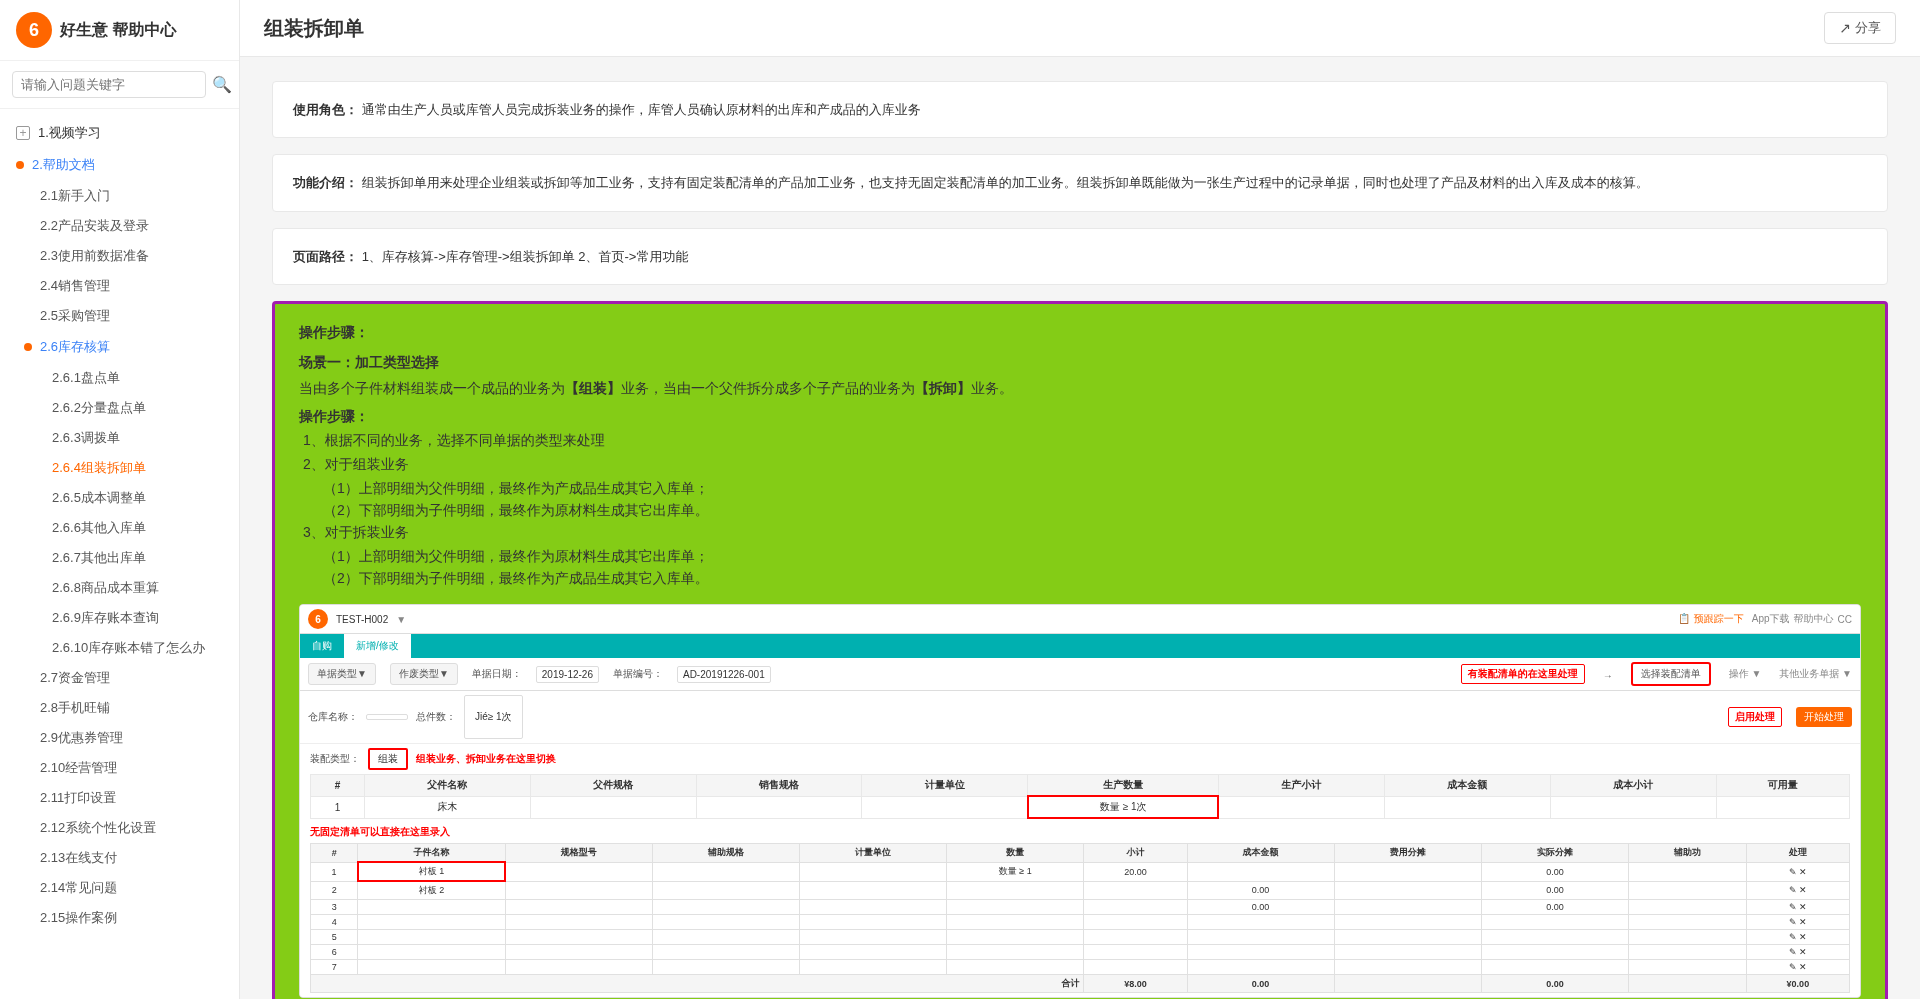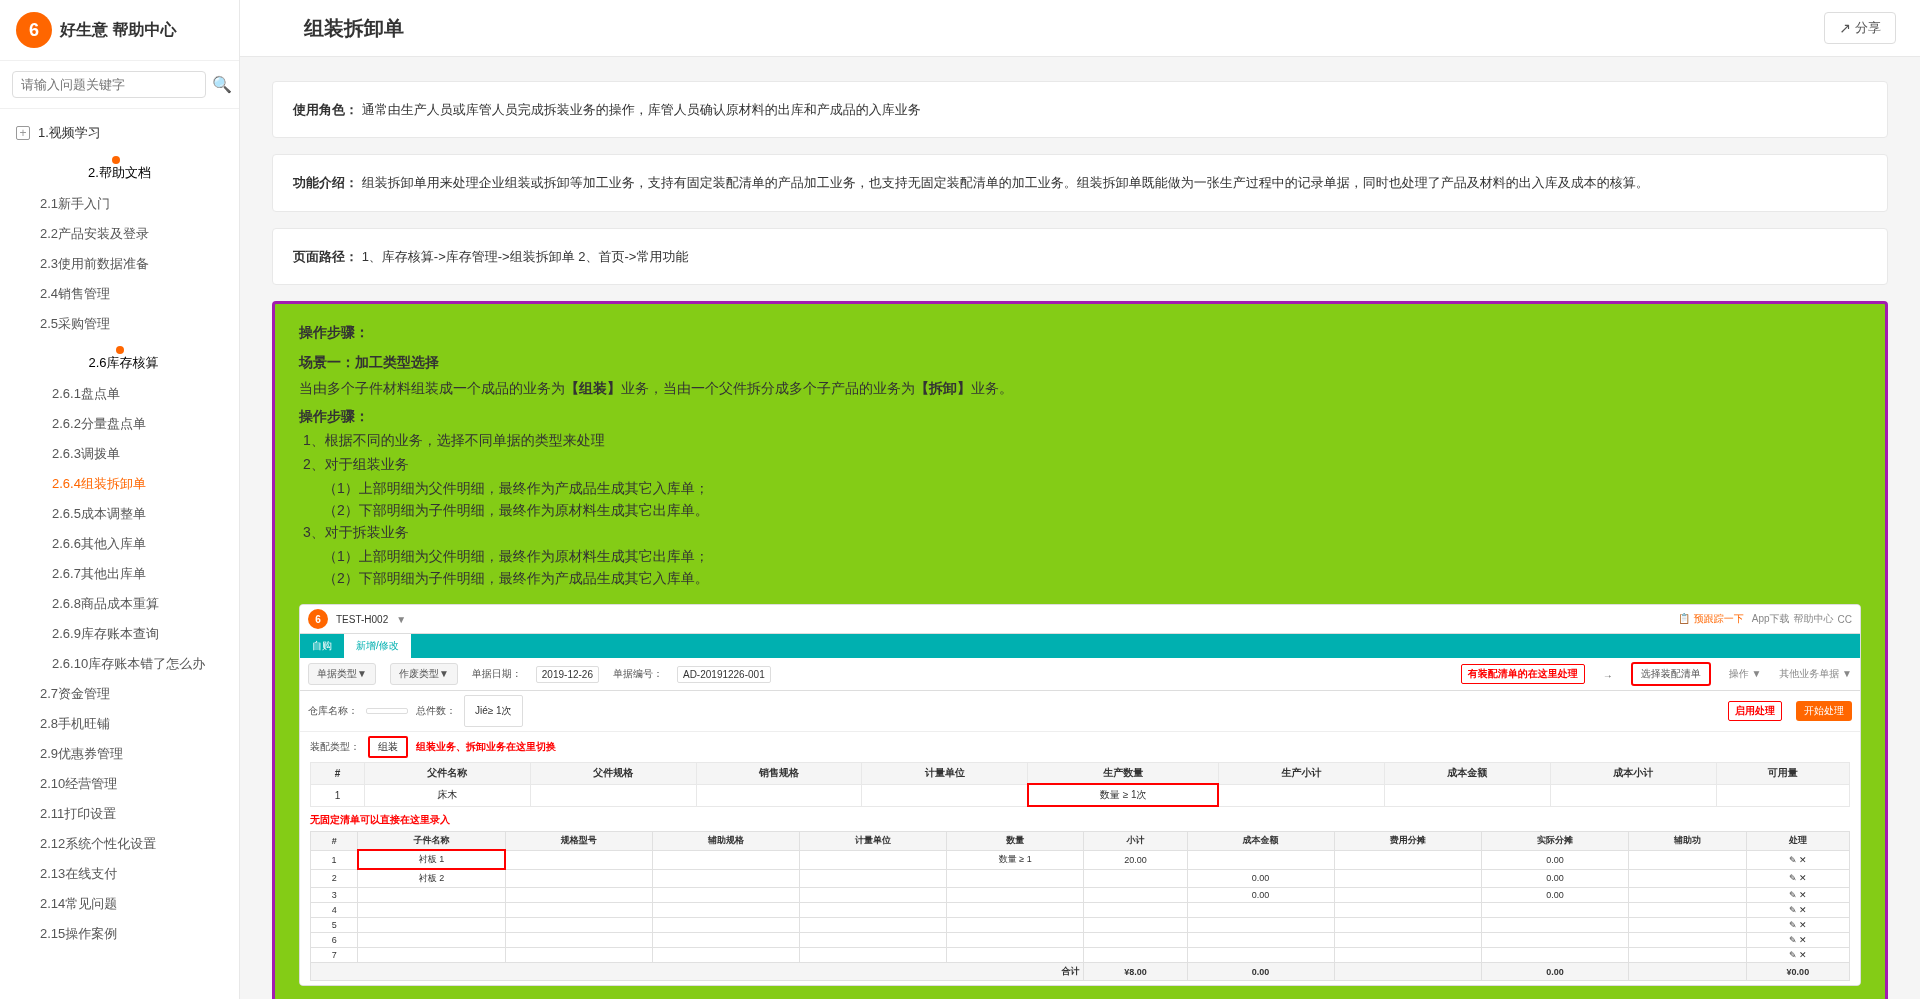--- a/index.html
+++ b/index.html
@@ -80,22 +80,21 @@
     .nav-section-header {
       display: flex;
       align-items: center;
       padding: 7px 16px;
       font-size: 13px;
       color: #333;
       cursor: pointer;
     }
 
     .nav-section-header.active {
-      color: #000000;
-      flex-direction: column;
+      color: #3b82f6;
     }
 
     .nav-section-header.active .dot {
       width: 8px;
       height: 8px;
       background: #f60;
       border-radius: 50%;
       margin-right: 8px;
       flex-shrink: 0;
     }
@@ -139,21 +138,20 @@
       border-bottom: 1px solid #e8e8e8;
       display: flex;
       align-items: center;
       justify-content: space-between;
     }
 
     .main-title {
       font-size: 20px;
       font-weight: bold;
       color: #333;
-      margin-left: 40px;
     }
 
     .share-btn {
       display: flex;
       align-items: center;
       padding: 6px 14px;
       border: 1px solid #ddd;
       border-radius: 4px;
       background: #fff;
       cursor: pointer;
@@ -481,21 +479,21 @@
             <span style="font-size:10px; color:#555; margin: 0 4px;">→</span>
             <button class="ss-btn" style="border:2px solid #f00; color:#555; background:#fff; font-size:10px;">选择装配清单</button>
             <span style="font-size:10px; color:#888; margin: 0 4px;">操作 ▼</span>
             <span style="font-size:10px; color:#888;">其他业务单据 ▼</span>
           </div>
 
           <div class="ss-header-row">
             <span style="font-size:10px; color:#555;">仓库名称：</span>
             <span style="font-size:10px; border:1px solid #ddd; padding:2px 20px; border-radius:2px; color:#888;"></span>
             <span style="font-size:10px; color:#555;">总件数：</span>
-            <span style="font-size:10px; border:1px solid #ddd; padding:8px 10px; border-radius:2px;">Jié≥ 1次</span>
+            <span style="font-size:10px; border:1px solid #ddd; padding:14px 10px; border-radius:2px;">Jié≥ 1次</span>
             <span style="flex:1;"></span>
 
             <span style="color:#f00; font-size:10px; font-weight:bold; border:1px solid #f00; padding:2px 6px; border-radius:2px;">启用处理</span>
             <button class="ss-btn ss-btn-orange" style="font-size:10px; margin-left:6px;padding-left:8px;">开始处理</button>
           </div>
 
           <div style="padding:4px 10px; display:flex; align-items:center; gap:8px; background:#fff;">
             <span style="font-size:10px; color:#555;">装配类型：</span>
             <span style="font-size:10px; border:2px solid #f00; padding:2px 8px; border-radius:2px;">组装</span>
             <span style="color:#f00; font-size:10px; font-weight:bold;">组装业务、拆卸业务在这里切换</span>

